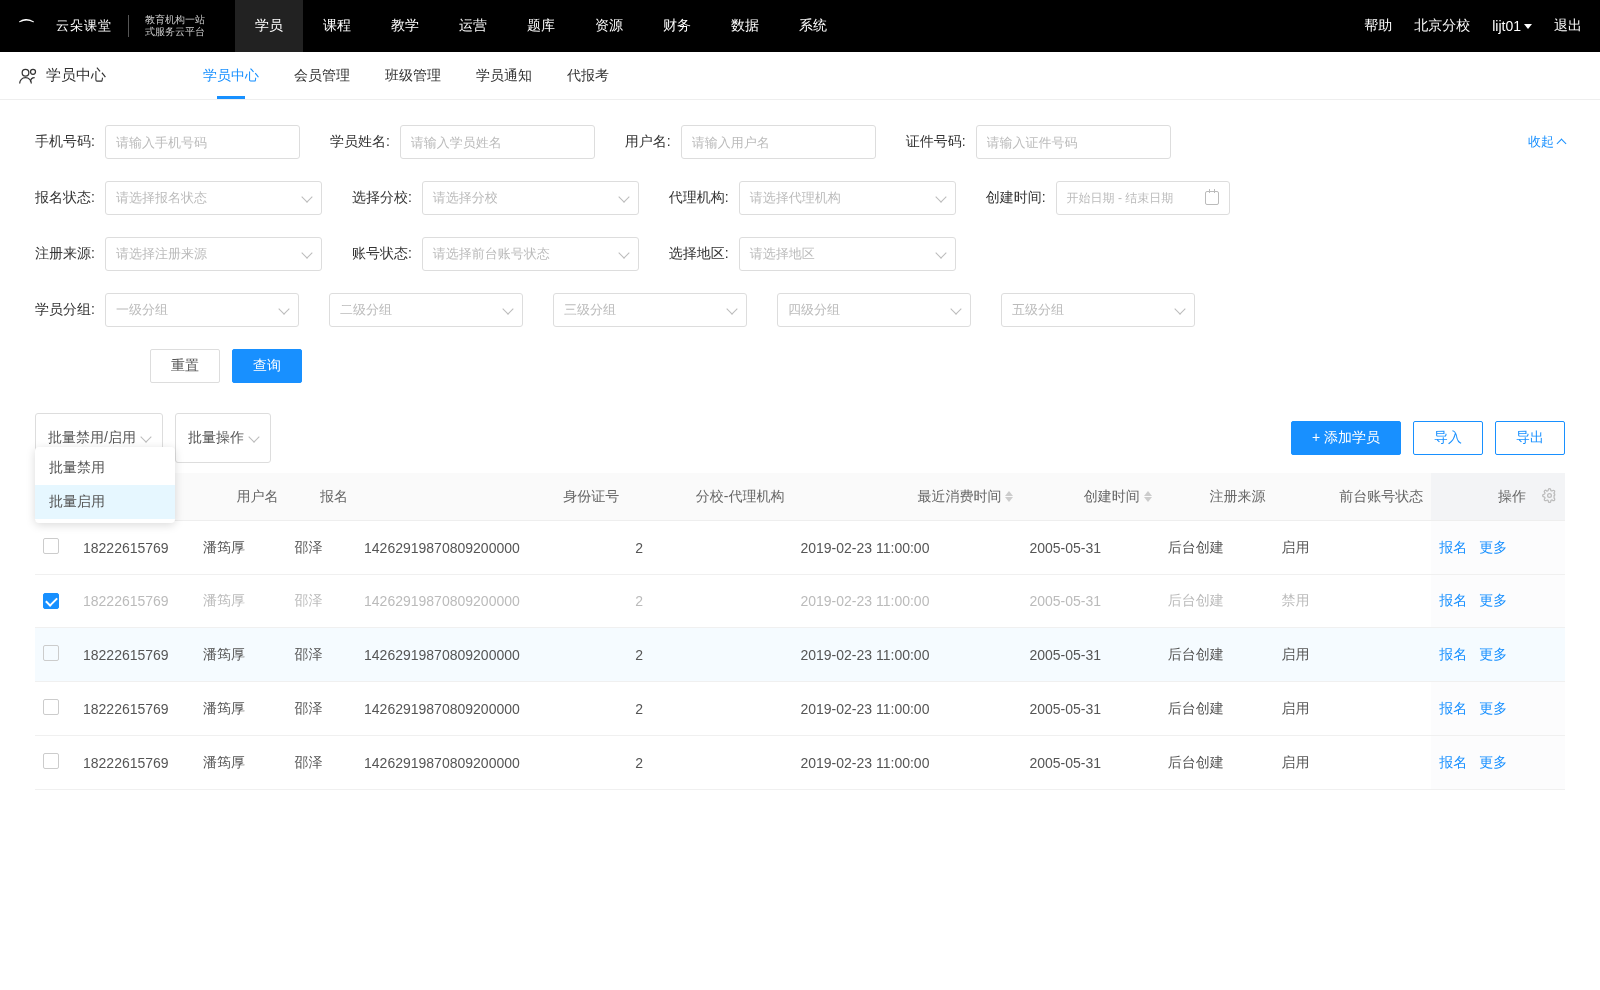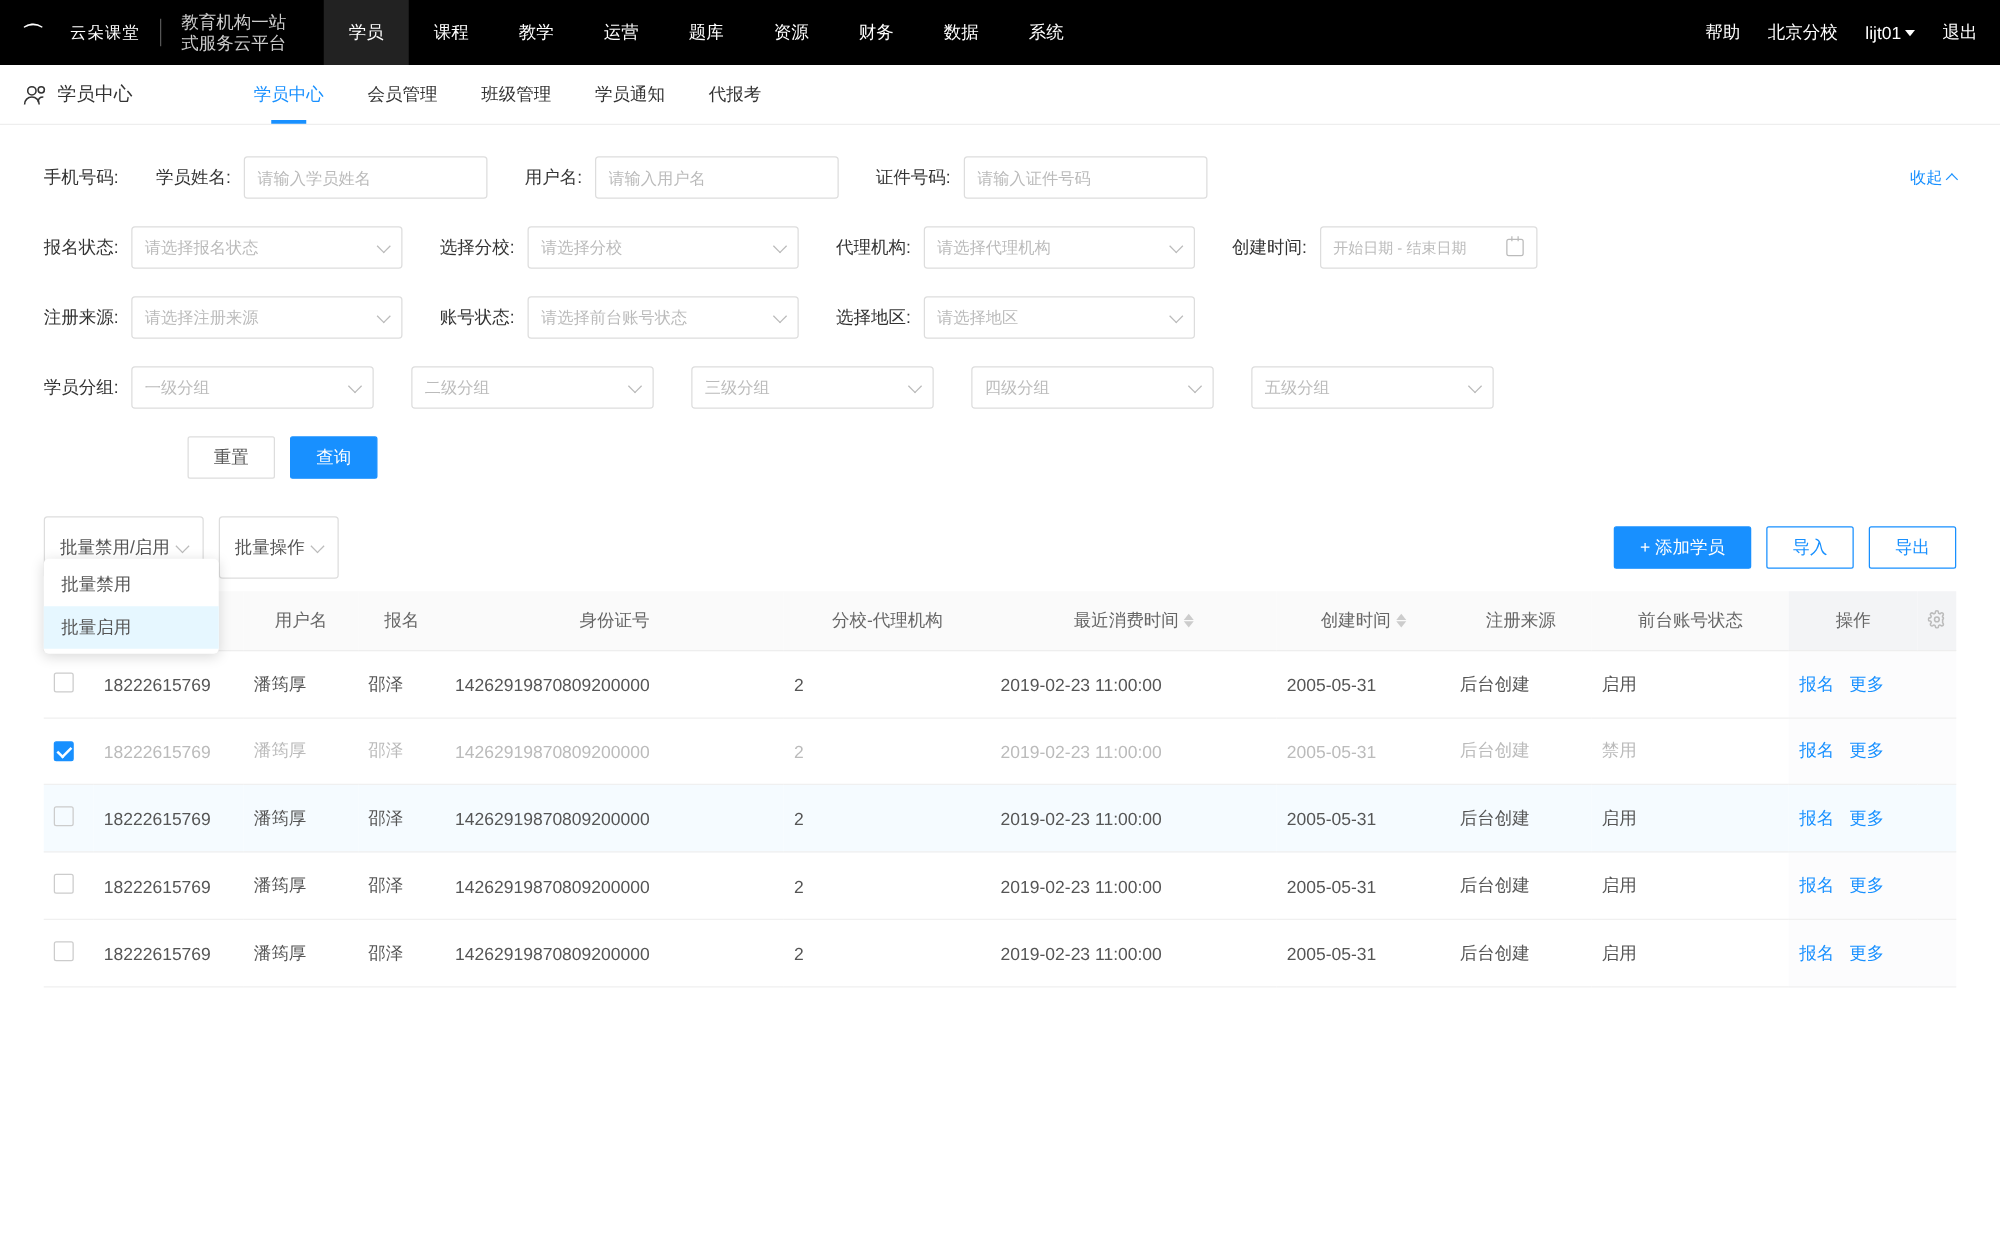--- a/index.html
+++ b/index.html
@@ -4,21 +4,21 @@
 <style>
 * { box-sizing: border-box; margin: 0; padding: 0; }
 body { font-family: "Helvetica Neue", Arial, "PingFang SC", "Microsoft YaHei", sans-serif; font-size: 14px; color: #333; background: #fff; }
 
 .topnav { background: #000; display: flex; align-items: center; height: 52px; padding: 0 18px; }
 .logo-area { display: flex; align-items: center; gap: 8px; color: #fff; margin-right: 30px; }
 .logo-mark { position: relative; width: 30px; height: 20px;}
 .logo-mark span { color:#fff; font-size:17px; font-weight:bold;}
 .logo-text { font-size: 13px; letter-spacing:1px; }
 .logo-sep { width:1px; height:22px; background:#555; margin:0 8px;}
-.logo-sub { font-size:14px; color:#ccc; line-height:1.2;}
+.logo-sub { font-size:10px; color:#ccc; line-height:1.2;}
 .topnav-menu { display: flex; flex: 1; height:100%;}
 .topnav-menu .item { color: #fff; padding: 0 20px; display:flex; align-items:center; cursor:pointer; font-size:14px; height:100%;}
 .topnav-menu .item.active { background: #222; }
 .topnav-right { display: flex; align-items: center; gap: 22px; color:#fff; font-size:14px;}
 .topnav-right .item { cursor:pointer; display:flex; align-items:center; gap:3px;}
 .caret-down-sm { display:inline-block; width:0; height:0; border-left:4px solid transparent; border-right:4px solid transparent; border-top:5px solid #fff;}
 
 .subnav { display:flex; align-items:center; height:48px; padding: 0 18px; border-bottom: 1px solid #eee; gap: 35px;}
 .subnav-title { display:flex; align-items:center; gap:8px; font-size:15px; color:#333; min-width: 150px;}
 .user-icon-svg { width:20px; height:20px;}
@@ -51,21 +51,21 @@
 
 .toolbar { display:flex; align-items:center; padding: 20px 35px 10px 35px; gap:12px; position:relative;}
 .toolbar-right { margin-left:auto; display:flex; gap:12px;}
 .dropdown-btn { height:50px; padding:0 12px; border:1px solid #ddd; border-radius:3px; background:#fff; display:flex; align-items:center; gap:6px; color:#555; cursor:pointer; font-size:14px;}
 .dropdown-menu { position:absolute; top:54px; left:35px; width:140px; background:#fff; border-radius:4px; box-shadow:0 2px 10px rgba(0,0,0,.15); padding:4px 0; z-index:10;}
 .dropdown-menu .opt { padding:8px 14px; font-size:14px; color:#555; cursor:pointer;}
 .dropdown-menu .opt.hover { background:#e6f7ff;}
 
 .table-wrap { padding: 0 35px 30px 35px;}
 table { width:100%; border-collapse:collapse;}
-thead th { text-align:center; font-weight:normal; color:#666; font-size:14px; padding:14px 8px; background:#fafafa; border-bottom:1px solid #eee;}
+thead th { text-align:right; font-weight:normal; color:#666; font-size:14px; padding:14px 8px; background:#fafafa; border-bottom:1px solid #eee;}
 thead th.ops-col { background:#f3f4f6;}
 tbody td { padding:17px 8px; font-size:14px; color:#555; border-bottom:1px solid #f0f0f0;}
 tbody tr.disabled td { color:#bbb;}
 tbody tr.highlight td { background:#f5fbff;}
 .checkbox { width:16px; height:16px; border:1px solid #ccc; border-radius:2px; display:inline-flex; align-items:center; justify-content:center; cursor:pointer;}
 .checkbox.checked { background:#1890ff; border-color:#1890ff;}
 .checkbox.checked::after { content:''; width:5px; height:9px; border-right:2px solid #fff; border-bottom:2px solid #fff; transform:rotate(45deg); margin-top:-2px;}
 .action-link { color:#1890ff; cursor:pointer; margin-right:12px; font-size:14px;}
 .sort-icon { display:inline-flex; flex-direction:column; margin-left:4px; vertical-align:middle; gap:1px;}
 .sort-icon span { width:0; height:0; border-left:4px solid transparent; border-right:4px solid transparent;}
@@ -126,20 +126,21 @@
       <div class="tab">班级管理</div>
       <div class="tab">学员通知</div>
       <div class="tab">代报考</div>
     </div>
 </div>
 
 <div class="filters">
   <div class="filter-row">
     <div class="filter-item">
         <span class="filter-label">手机号码:</span>
+        <input class="filter-input" placeholder="请输入手机号码" style="">
       </div>
     <div class="filter-item">
         <span class="filter-label">学员姓名:</span>
         <input class="filter-input" placeholder="请输入学员姓名" style="">
       </div>
     <div class="filter-item">
         <span class="filter-label">用户名:</span>
         <input class="filter-input" placeholder="请输入用户名" style="">
       </div>
     <div class="filter-item">

